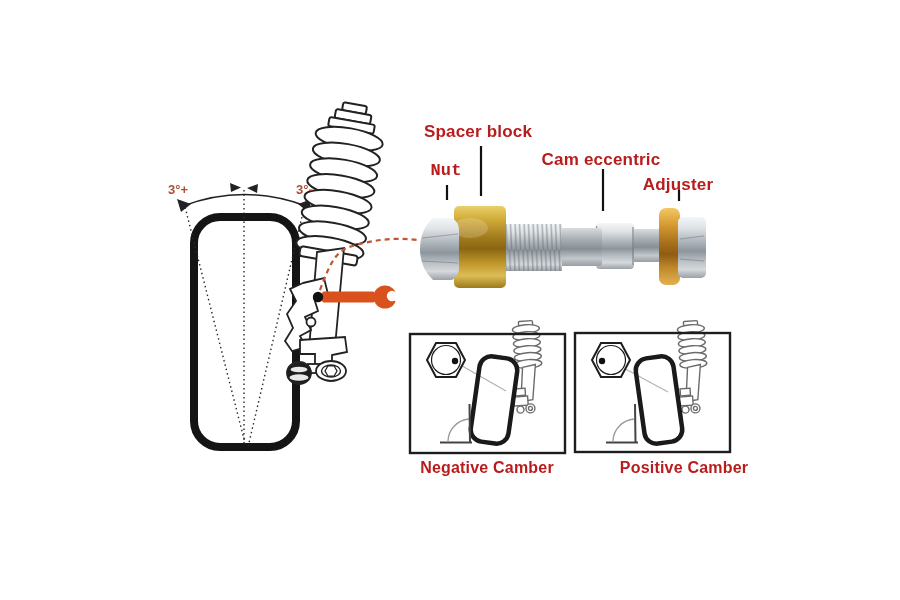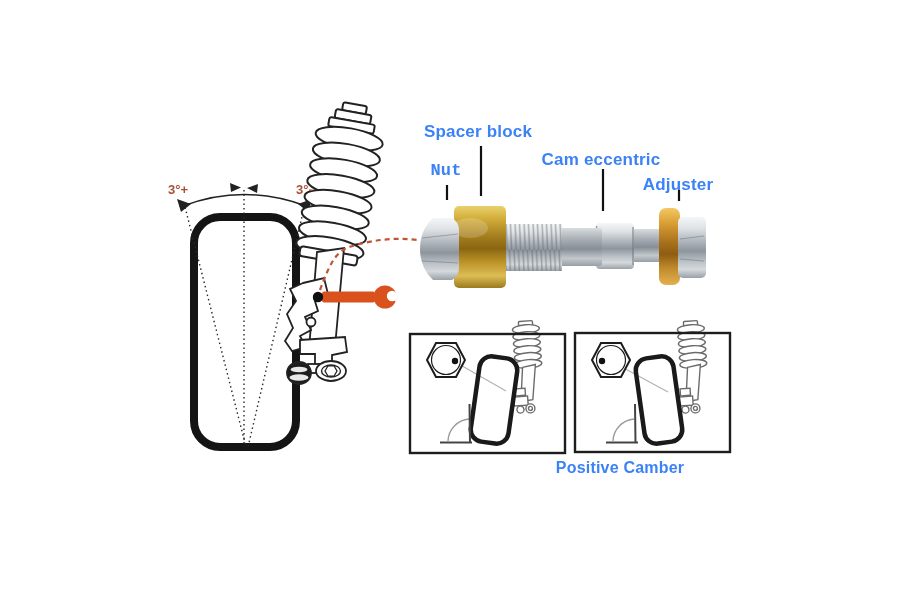--- a/index.html
+++ b/index.html
@@ -2,21 +2,21 @@
 <html><head>
 <meta charset="utf-8">
 <style>
   html,body{margin:0;padding:0;background:#fff;}
   .stage{
     position:relative;width:900px;height:600px;background:#ffffff;
     overflow:hidden;font-family:"Liberation Sans",sans-serif;
   }
   .stage svg{position:absolute;left:0;top:0;}
   .lbl{
-    position:absolute;color:#3b82f6;font-weight:bold;white-space:nowrap;
+    position:absolute;color:#b91c1c;font-weight:bold;white-space:nowrap;
     transform:translateX(-50%);
   }
   .part-label{font-size:17px;letter-spacing:.2px;}
   .caption{font-size:16px;letter-spacing:.2px;}
   .angle-lbl{font-size:13px;color:#a94f33;transform:none;}
 </style>
 </head>
 <body>
 
 <div class="stage">
@@ -198,15 +198,16 @@
 </svg>
 
 <div class="lbl angle-lbl" style="left:168px;top:182px;">3°+</div>
 <div class="lbl angle-lbl" style="left:296px;top:182px;">3°-</div>
 
 <div class="lbl part-label" style="left:478px;top:122px;">Spacer block</div>
 <div class="lbl part-label" style="left:446px;top:161px;font-family:Liberation Mono, monospace;">Nut</div>
 <div class="lbl part-label" style="left:601px;top:150px;">Cam eccentric</div>
 <div class="lbl part-label" style="left:678px;top:167px;margin-top:8px;">Adjuster</div>
 
-<div class="lbl caption" style="left:620px;top:459px;">Positive Camber</div>
+<div class="lbl caption" style="left:487px;top:459px;">Negative Camber</div>
+<div class="lbl caption" style="left:684px;top:459px;">Positive Camber</div>
 
 </div>
 
 </body></html>

